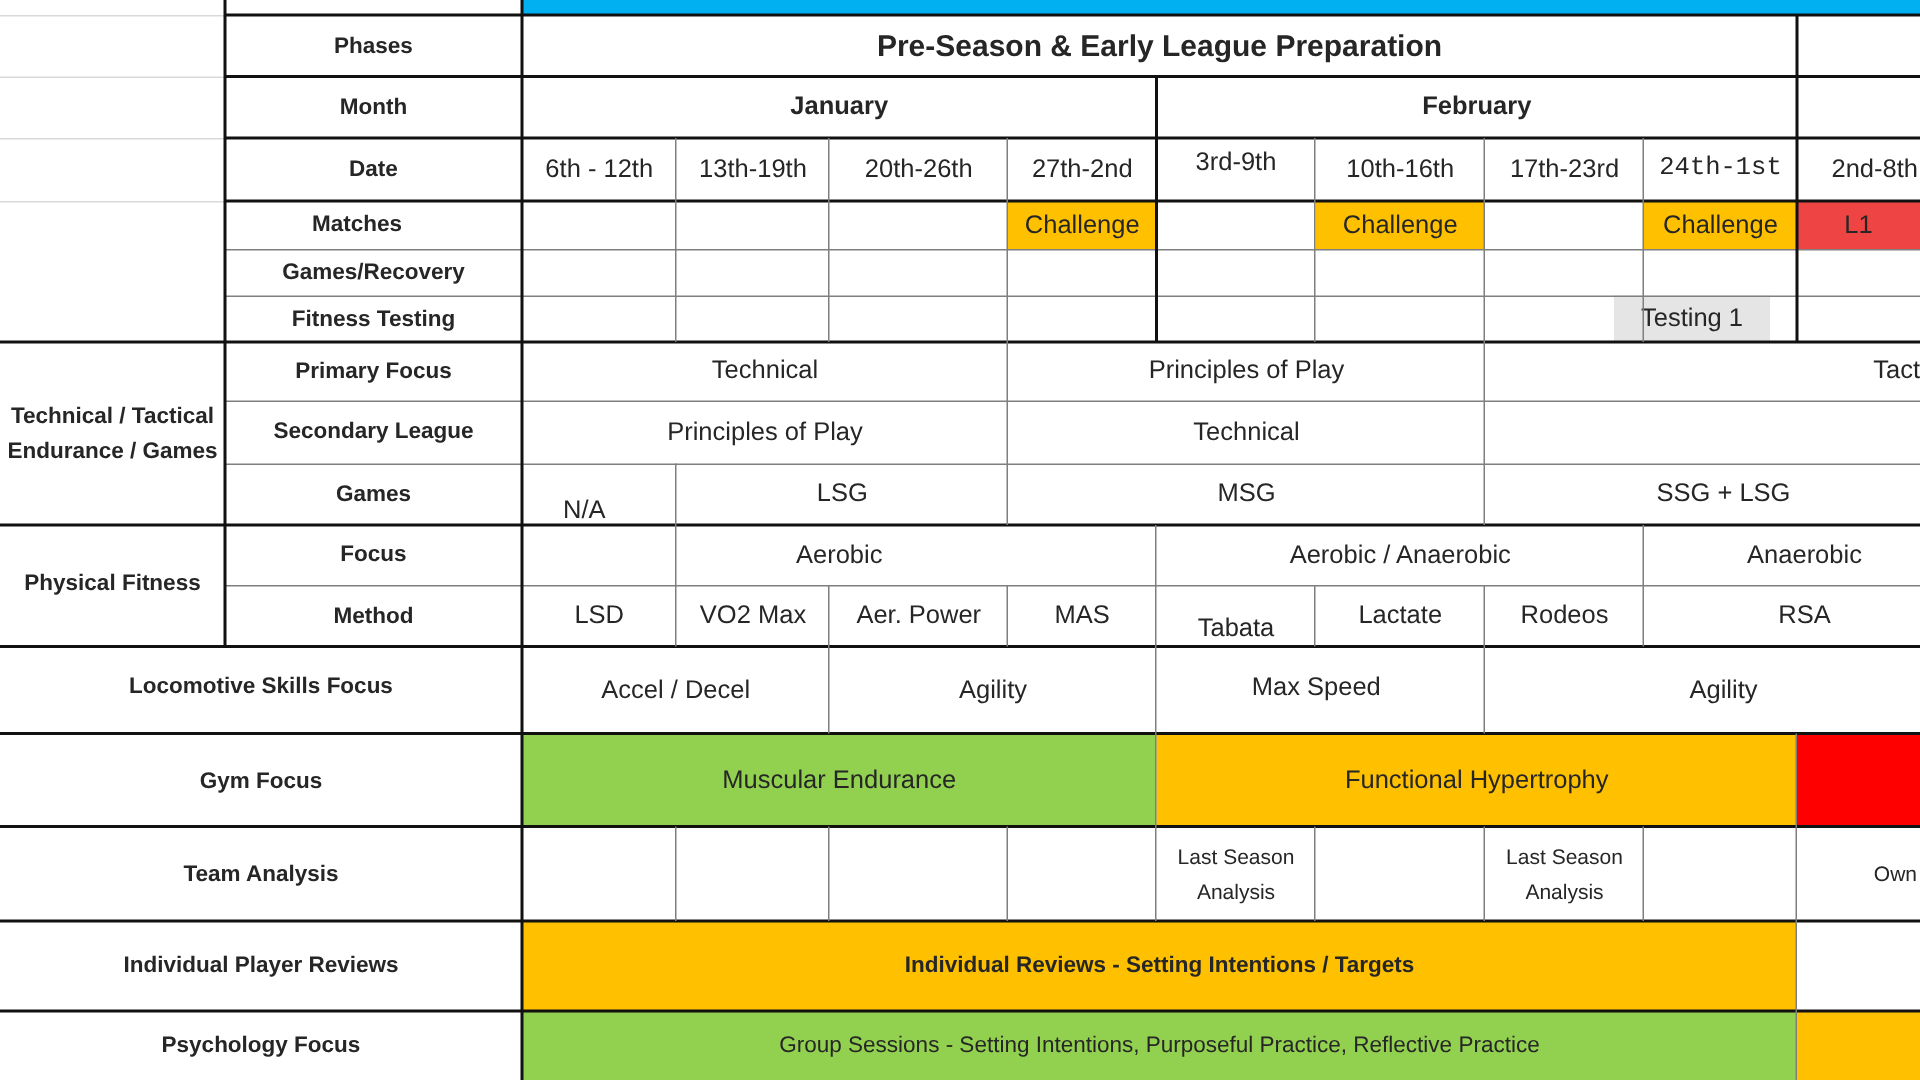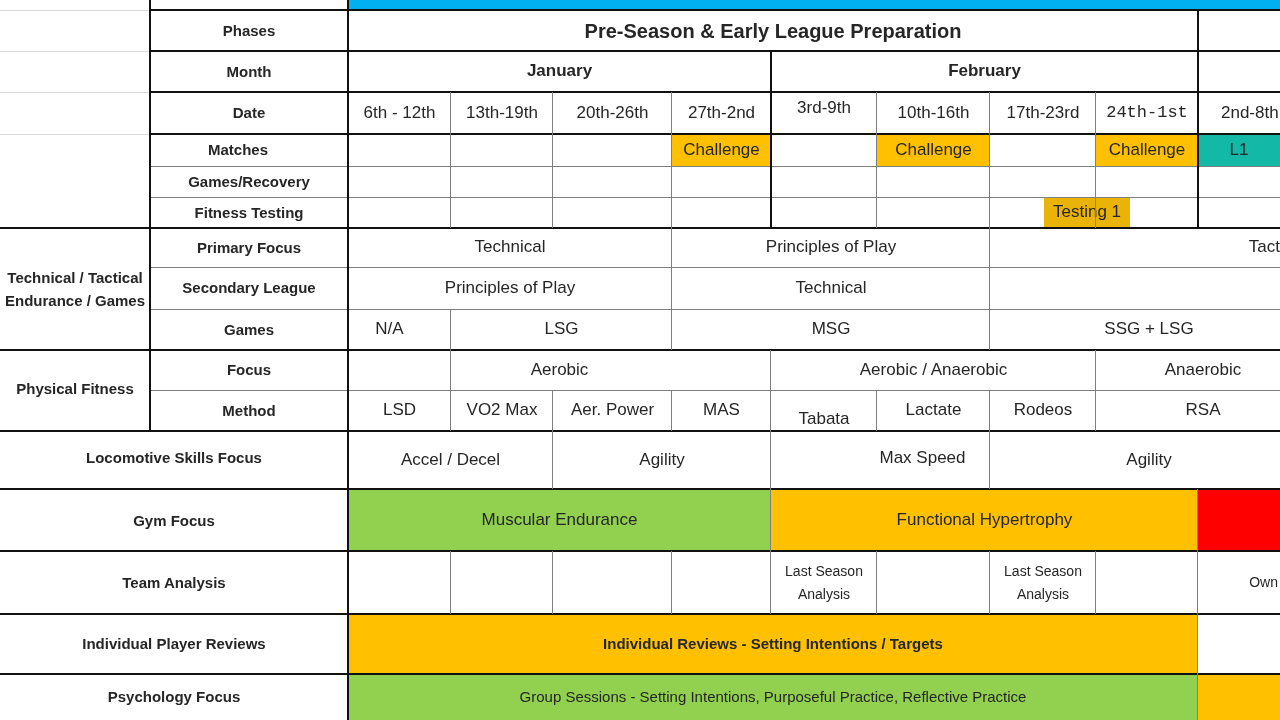--- a/index.html
+++ b/index.html
@@ -17,22 +17,22 @@
   .gl { position:absolute; height:0; border-top:1px solid #d9d9d9; }
 </style>
 </head>
 <body>
 
 <div class="c" style="left:348px;top:0;width:932px;height:10px;background:#00b0f0;"></div>
 
 <div class="c" style="left:672px;top:134px;width:99px;height:32px;background:#ffc000;">Challenge</div>
 <div class="c" style="left:877px;top:134px;width:113px;height:32px;background:#ffc000;">Challenge</div>
 <div class="c" style="left:1096px;top:134px;width:102px;height:32px;background:#ffc000;">Challenge</div>
-<div class="c" style="left:1198px;top:134px;width:82px;height:32px;background:#14b8a6;">L1</div>
-<div class="c" style="left:1044px;top:197px;width:86px;height:31px;background:#eab308;">Testing 1</div>
+<div class="c" style="left:1198px;top:134px;width:82px;height:32px;background:#ef4444;">L1</div>
+<div class="c" style="left:1076px;top:197px;width:104px;height:31px;background:#e5e5e5;">Testing 1</div>
 
 <div class="c" style="left:348px;top:489px;width:423px;height:62px;background:#92d050;">Muscular Endurance</div>
 <div class="c" style="left:771px;top:489px;width:427px;height:62px;background:#ffc000;">Functional Hypertrophy</div>
 <div class="c" style="left:1198px;top:489px;width:82px;height:62px;background:#ff0000;"></div>
 
 <div class="c b" style="left:348px;top:614px;width:850px;height:60px;background:#ffc000;font-size:15px;">Individual Reviews - Setting Intentions / Targets</div>
 <div class="c" style="left:1198px;top:614px;width:82px;height:60px;"></div>
 
 <div class="c" style="left:348px;top:674px;width:850px;height:46px;background:#92d050;font-size:15px;">Group Sessions - Setting Intentions, Purposeful Practice, Reflective Practice</div>
 <div class="c" style="left:1198px;top:674px;width:82px;height:46px;background:#ffc000;"></div>
@@ -74,40 +74,40 @@
 <div class="c" style="left:990px;top:92px;width:106px;height:42px;">17th-23rd</div>
 <div class="c" style="left:1096px;top:92px;width:102px;height:42px;font-family:Liberation Mono, monospace;">24th-1st</div>
 <div class="c" style="left:1198px;top:92px;width:100px;height:42px;justify-content:flex-start;padding-left:23px;">2nd-8th</div>
 
 <div class="c" style="left:348px;top:228px;width:324px;height:39px;">Technical</div>
 <div class="c" style="left:672px;top:228px;width:318px;height:39px;">Principles of Play</div>
 <div class="c" style="left:990px;top:228px;width:290px;height:39px;justify-content:flex-end;">Tact</div>
 <div class="c" style="left:348px;top:267px;width:324px;height:42px;">Principles of Play</div>
 <div class="c" style="left:672px;top:267px;width:318px;height:42px;">Technical</div>
 <div class="c" style="left:990px;top:267px;width:290px;height:42px;"></div>
-<div class="c" style="left:348px;top:309px;width:83px;height:41px;">N/A</div>
+<div class="c" style="left:348px;top:320px;width:83px;height:41px;">N/A</div>
 <div class="c" style="left:451px;top:309px;width:221px;height:41px;">LSG</div>
 <div class="c" style="left:672px;top:309px;width:318px;height:41px;">MSG</div>
 <div class="c" style="left:990px;top:309px;width:318px;height:41px;">SSG + LSG</div>
 
 <div class="c" style="left:348px;top:350px;width:423px;height:40px;">Aerobic</div>
 <div class="c" style="left:771px;top:350px;width:325px;height:40px;">Aerobic / Anaerobic</div>
 <div class="c" style="left:1096px;top:350px;width:214px;height:40px;">Anaerobic</div>
 <div class="c" style="left:348px;top:390px;width:103px;height:41px;">LSD</div>
 <div class="c" style="left:451px;top:390px;width:102px;height:41px;">VO2 Max</div>
 <div class="c" style="left:553px;top:390px;width:119px;height:41px;">Aer. Power</div>
 <div class="c" style="left:672px;top:390px;width:99px;height:41px;">MAS</div>
 <div class="c" style="left:771px;top:390px;width:106px;height:59px;">Tabata</div>
 <div class="c" style="left:877px;top:390px;width:113px;height:41px;">Lactate</div>
 <div class="c" style="left:990px;top:390px;width:106px;height:41px;">Rodeos</div>
 <div class="c" style="left:1096px;top:390px;width:214px;height:41px;">RSA</div>
 
 <div class="c" style="left:348px;top:431px;width:205px;height:58px;">Accel / Decel</div>
 <div class="c" style="left:553px;top:431px;width:218px;height:58px;">Agility</div>
-<div class="c" style="left:813px;top:431px;width:219px;height:54px;text-align:right;">Max Speed</div>
+<div class="c" style="left:768px;top:431px;width:219px;height:54px;text-align:right;">Max Speed</div>
 <div class="c" style="left:990px;top:431px;width:318px;height:58px;">Agility</div>
 
 <div class="c sm" style="left:771px;top:551px;width:106px;height:63px;">Last Season Analysis</div>
 <div class="c sm" style="left:990px;top:551px;width:106px;height:63px;">Last Season Analysis</div>
 <div class="c sm" style="left:1198px;top:551px;width:82px;height:63px;justify-content:flex-end;padding-right:2px;">Own</div>
 
 <div class="gl" style="left:0;top:10px;width:150px;"></div>
 <div class="gl" style="left:0;top:51px;width:150px;"></div>
 <div class="gl" style="left:0;top:92px;width:150px;"></div>
 <div class="gl" style="left:0;top:134px;width:150px;"></div>

